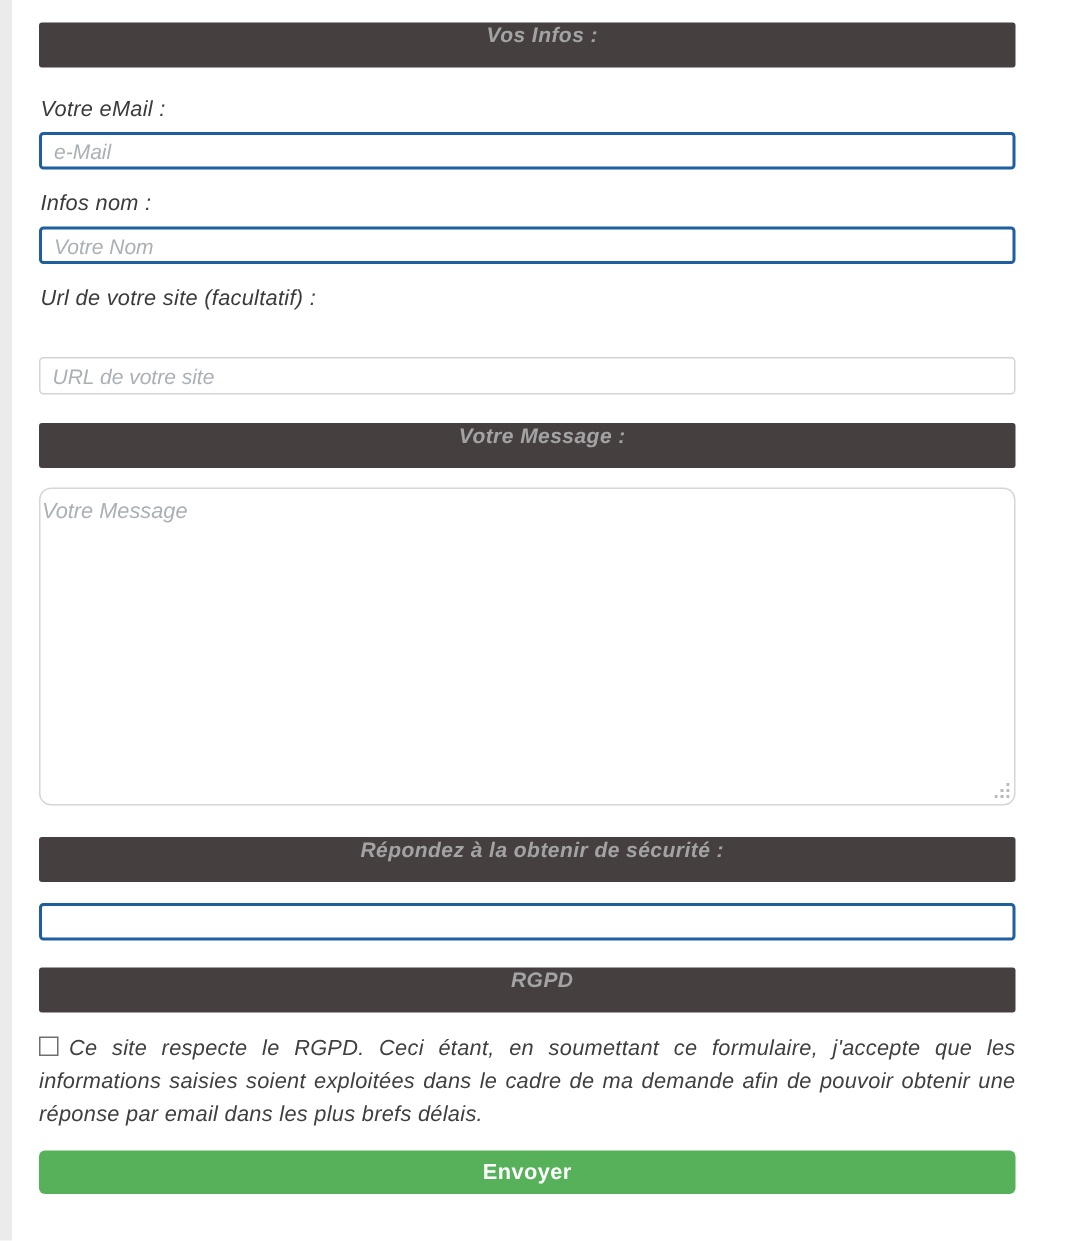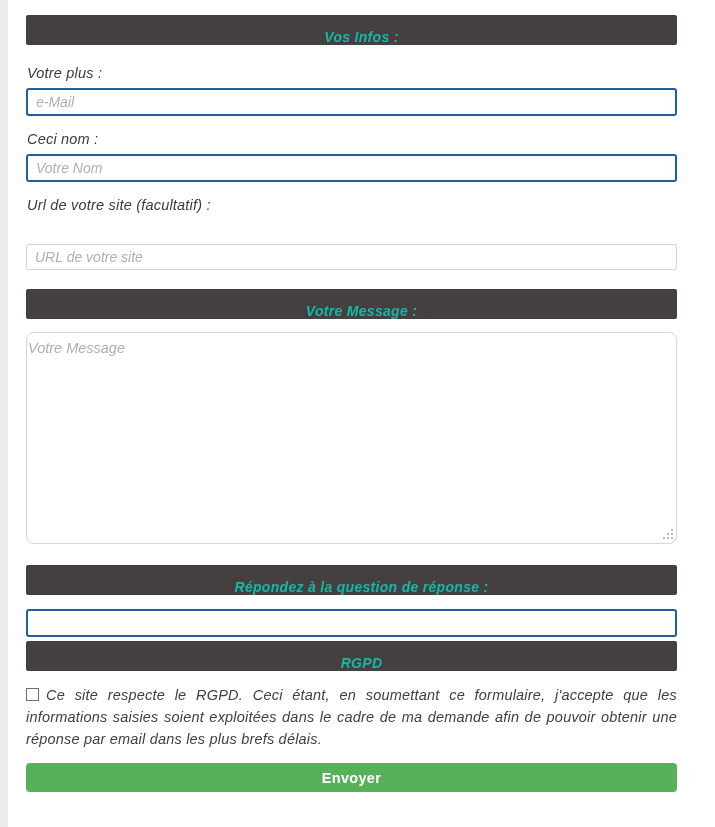--- a/index.html
+++ b/index.html
@@ -18,45 +18,45 @@
   }
   .content {
     position: absolute;
     left: 26px; top: 0;
     width: 651px;
     padding-top: 15px;
   }
   .section-bar {
     height: 30px;
     background: #463f40;
-    color: #14b8a6;
+    color: #a3a3a3;
     border-radius: 2px;
     display: flex;
-    align-items: flex-end;
+    align-items: flex-start;
     justify-content: center;
     font-size: 14px;
     font-weight: bold;
     font-style: italic;
     letter-spacing: 0.3px;
     padding-left: 20px;
   }
   .field-label {
     display: block;
     margin: 20px 0 0 1px;
     font-size: 14.5px;
     color: #3b3b3b;
     letter-spacing: 0.2px;
   }
   .field-label.tight { margin-top: 15px; }
   .text-input {
     display: block;
     width: 100%;
     height: 25px;
     margin-top: 7px;
-    padding: 12px 8px;
+    padding: 2px 8px;
     font-family: "Liberation Sans", sans-serif;
     font-style: italic;
     font-size: 14px;
     color: #555555;
     background: #ffffff;
     border-radius: 3px;
     outline: none;
   }
   .text-input.required { border: 2px solid #1f5fa0; }
   .text-input.optional { border: 1px solid #d4d4d4; margin-top: 31px; }
@@ -88,21 +88,21 @@
     pointer-events: none;
   }
   .bar-security { margin-top: 21px; }
   .security-question {
     margin-top: 19px;
     font-size: 15px;
     color: #414141;
     letter-spacing: 0.2px;
   }
   .security-input { margin-top: 14px; }
-  .bar-rgpd { margin-top: 4px; }
+  .bar-rgpd { margin-top: 18px; }
   .rgpd-text {
     margin-top: 13px;
     font-size: 14.5px;
     line-height: 22px;
     color: #3f3f3f;
     text-align: justify;
     letter-spacing: 0.2px;
   }
   .rgpd-checkbox {
     appearance: none;
@@ -135,24 +135,24 @@
 <body>
 
 <div class="left-strip"></div>
 
 <form class="content">
 
   <div class="section-bar">
     <span>Vos Infos :</span>
   </div>
 
-  <label class="field-label">Votre plus :</label>
+  <label class="field-label">Votre eMail :</label>
   <input type="text" class="text-input required" placeholder="e-Mail" style="">
 
-  <label class="field-label tight">Ceci nom :</label>
+  <label class="field-label tight">Infos nom :</label>
   <input type="text" class="text-input required" placeholder="Votre Nom" style="">
 
   <label class="field-label tight">Url de votre site (facultatif) :</label>
   <input type="text" class="text-input optional" placeholder="URL de votre site" style="">
 
   <div class="section-bar bar-message">
     <span>Votre Message :</span>
   </div>
 
   <div class="textarea-wrap">
@@ -163,21 +163,21 @@
         <rect x="4" y="4" width="2" height="2"></rect>
         <rect x="8" y="4" width="2" height="2"></rect>
         <rect x="0" y="8" width="2" height="2"></rect>
         <rect x="4" y="8" width="2" height="2"></rect>
         <rect x="8" y="8" width="2" height="2"></rect>
       </g>
     </svg>
   </div>
 
   <div class="section-bar bar-security">
-    <span>Répondez à la question de réponse :</span>
+    <span>Répondez à la obtenir de sécurité :</span>
   </div>
 
   <input type="text" class="text-input required security-input" style="">
 
   <div class="section-bar bar-rgpd">
     <span>RGPD</span>
   </div>
 
   <p class="rgpd-text"><input type="checkbox" class="rgpd-checkbox" style=""><span>Ce site respecte le RGPD. Ceci étant, en soumettant ce formulaire, j'accepte que les informations saisies soient exploitées dans le cadre de ma demande afin de pouvoir obtenir une réponse par email dans les plus brefs délais.</span></p>
 

